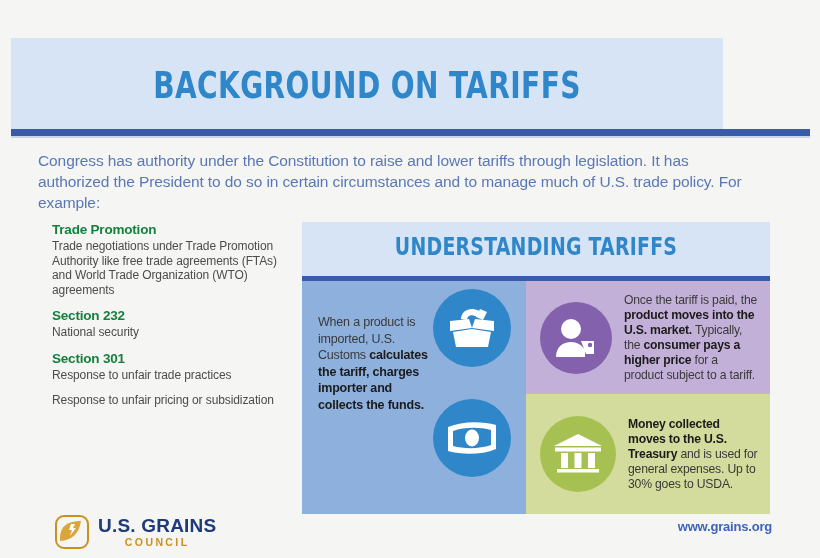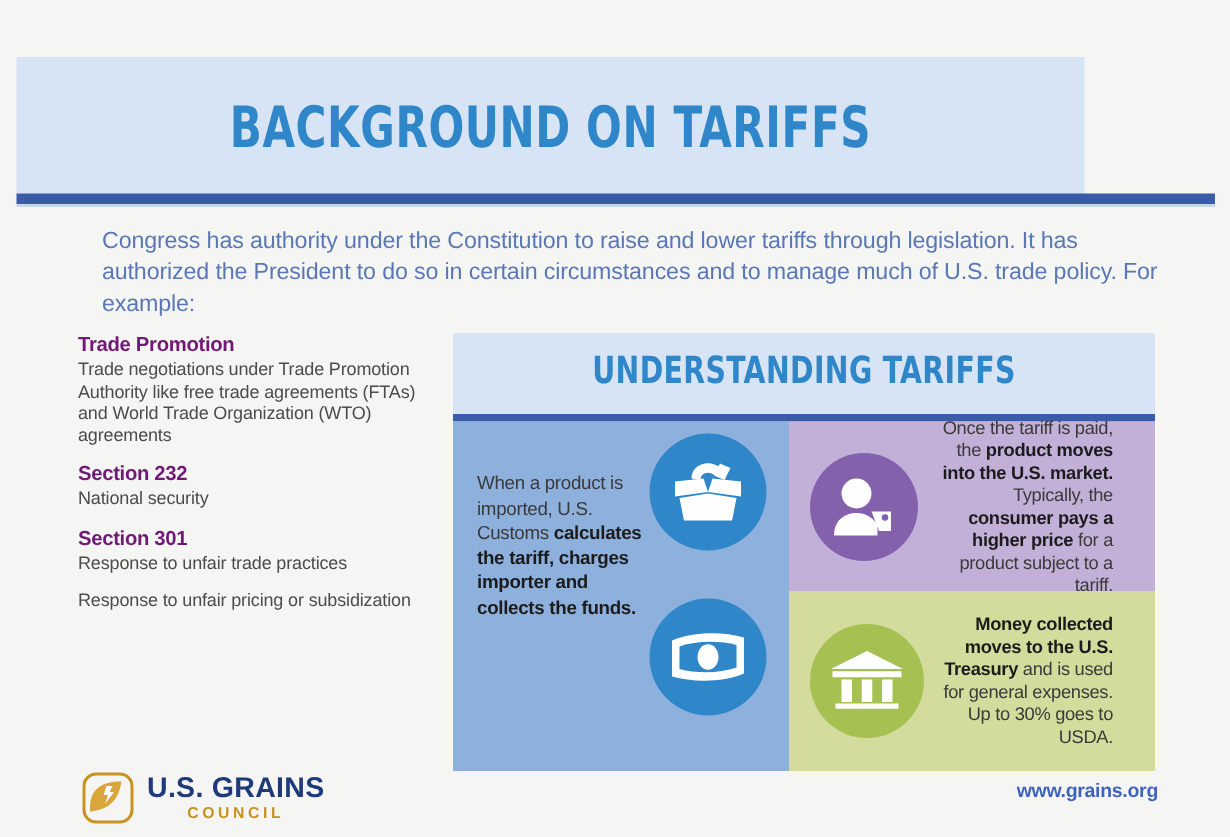--- a/index.html
+++ b/index.html
@@ -59,42 +59,42 @@
     left: 11px;
     top: 136px;
     width: 799px;
     height: 2px;
     background: #c9d6ea;
   }
 
   
   .intro {
     position: absolute;
-    left: 68px;
+    left: 38px;
     top: 150px;
     width: 705px;
     color: #5a78b5;
     font-size: 15.5px;
     line-height: 21px;
     letter-spacing: -0.1px;
   }
 
   
   .left-col {
     position: absolute;
     left: 52px;
     top: 222px;
     width: 238px;
   }
   .topic {
     margin-bottom: 11px;
   }
   .topic:last-child { margin-bottom: 0; }
   .topic-title {
-    color: #701a75;
+    color: #15803d;
     font-size: 13.5px;
     font-weight: bold;
     line-height: 16px;
     letter-spacing: -0.2px;
     margin-bottom: 1px;
   }
   .topic-desc {
     color: #4c4c4c;
     font-size: 12px;
     line-height: 14.5px;
@@ -220,26 +220,25 @@
     height: 72px;
     background: #8361ad;
   }
   .icon-bank-circle {
     width: 76px;
     height: 76px;
     background: #a6c051;
   }
   .quad-text {
     margin-left: 12px;
-    margin-right: 28px;
+    margin-right: 10px;
     font-size: 12.2px;
     line-height: 15px;
     color: #3a3a3a;
     letter-spacing: -0.2px;
-    text-align: right;
   }
   .quad-text .b { font-weight: bold; color: #1b1b1b; }
 
   
   .logo-wrap {
     position: absolute;
     left: 55px;
     top: 515px;
     display: flex;
     align-items: center;

